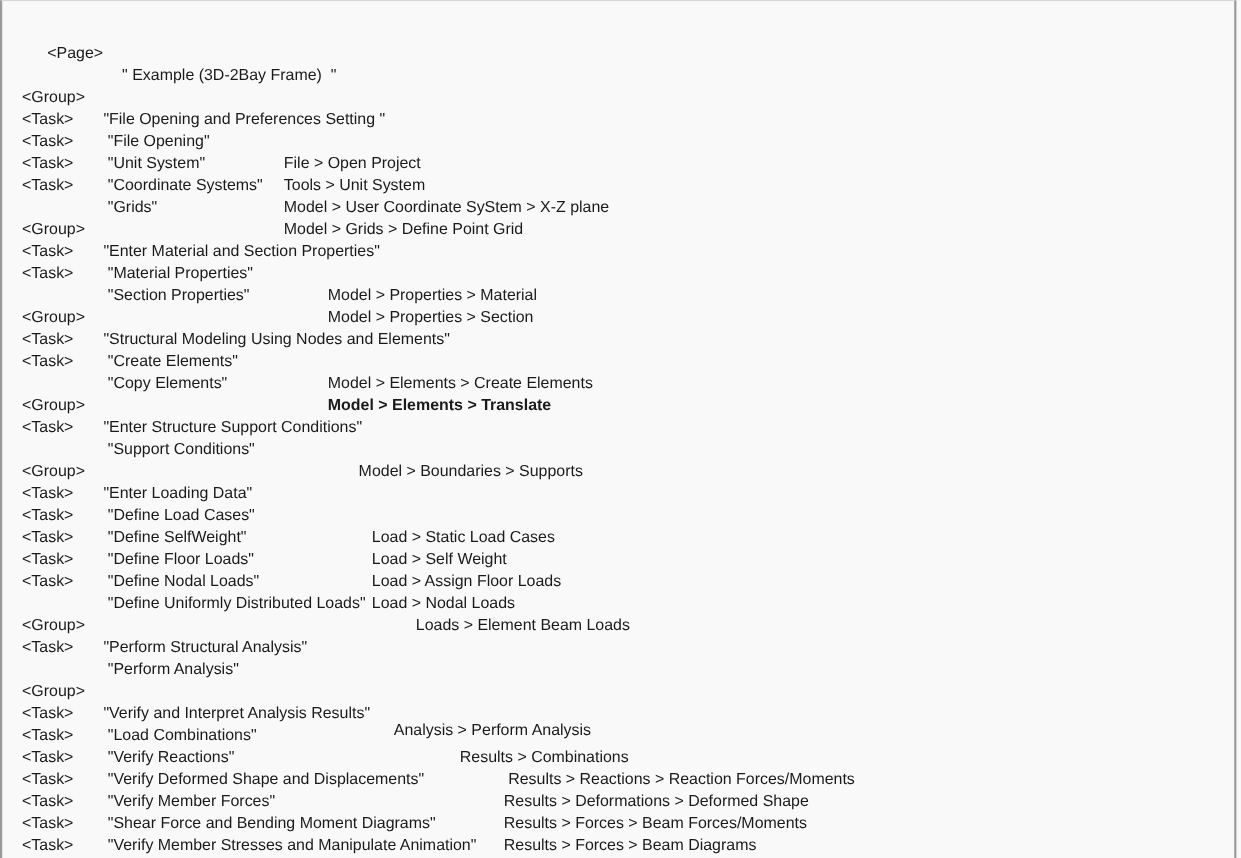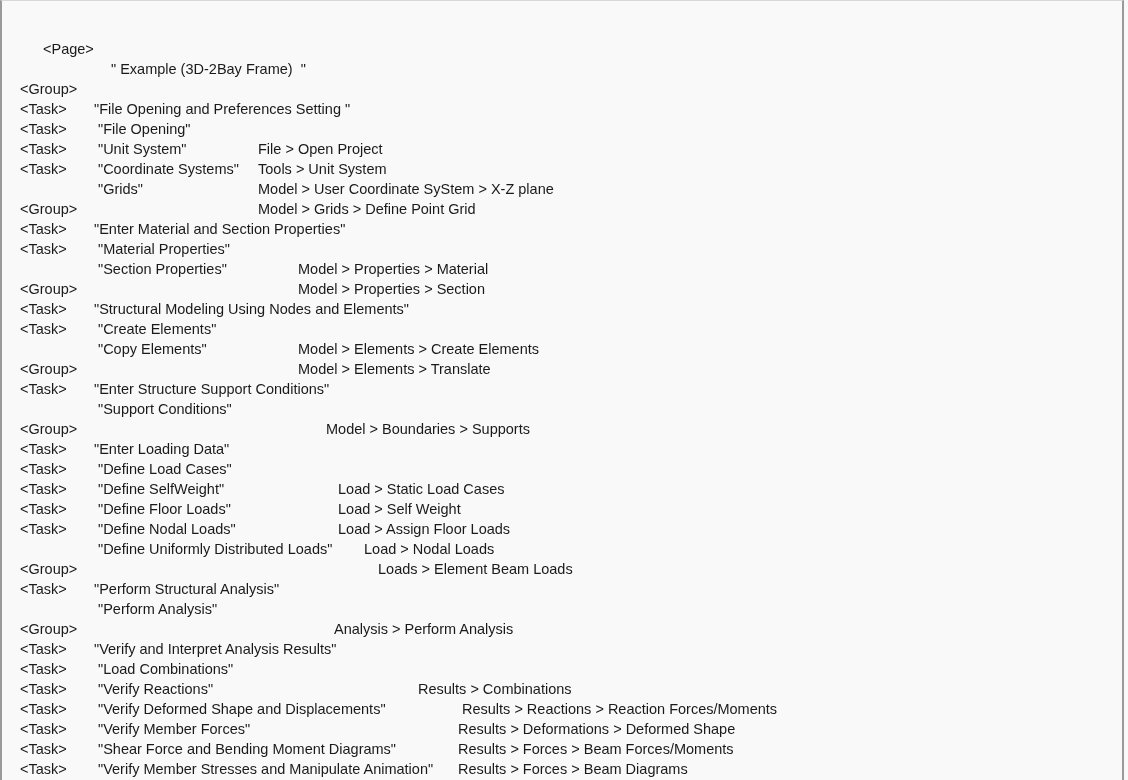--- a/index.html
+++ b/index.html
@@ -92,21 +92,21 @@
     <span class="name" style="left:74px;">"Structural Modeling Using Nodes and Elements"</span>
   </div>
   <div class="line" style="top:278px;left:18px;">
     <span class="tag">&lt;Task&gt;</span>
     <span class="name" style="left:78px;">"Create Elements"</span>
     <span class="path" style="left:278px;">Model &gt; Elements &gt; Create Elements</span>
   </div>
   <div class="line" style="top:298px;left:18px;">
     <span class="tag">&lt;Task&gt;</span>
     <span class="name" style="left:78px;">"Copy Elements"</span>
-    <span class="path" style="left:278px;">Model &gt; Elements &gt; Translate</span>
+    <span class="path" style="left:278px;font-weight:bold;">Model &gt; Elements &gt; Translate</span>
   </div>
 
   <div class="line" style="top:338px;left:18px;">
     <span class="tag">&lt;Group&gt;</span>
     <span class="name" style="left:74px;">"Enter Structure Support Conditions"</span>
   </div>
   <div class="line" style="top:358px;left:18px;">
     <span class="tag">&lt;Task&gt;</span>
     <span class="name" style="left:78px;">"Support Conditions"</span>
     <span class="path" style="left:278px;margin-left:28px;">Model &gt; Boundaries &gt; Supports</span>
@@ -127,36 +127,36 @@
     <span class="path" style="left:318px;">Load &gt; Self Weight</span>
   </div>
   <div class="line" style="top:458px;left:18px;">
     <span class="tag">&lt;Task&gt;</span>
     <span class="name" style="left:78px;">"Define Floor Loads"</span>
     <span class="path" style="left:318px;">Load &gt; Assign Floor Loads</span>
   </div>
   <div class="line" style="top:478px;left:18px;">
     <span class="tag">&lt;Task&gt;</span>
     <span class="name" style="left:78px;">"Define Nodal Loads"</span>
-    <span class="path" style="left:318px;margin-left:26px;">Load &gt; Nodal Loads</span>
+    <span class="path" style="left:318px;">Load &gt; Nodal Loads</span>
   </div>
   <div class="line" style="top:498px;left:18px;">
     <span class="tag">&lt;Task&gt;</span>
     <span class="name" style="left:78px;">"Define Uniformly Distributed Loads"</span>
     <span class="path" style="left:358px;">Loads &gt; Element Beam Loads</span>
   </div>
 
   <div class="line" style="top:538px;left:18px;">
     <span class="tag">&lt;Group&gt;</span>
     <span class="name" style="left:74px;">"Perform Structural Analysis"</span>
   </div>
   <div class="line" style="top:558px;left:18px;">
     <span class="tag">&lt;Task&gt;</span>
     <span class="name" style="left:78px;">"Perform Analysis"</span>
-    <span class="path" style="left:314px;">Analysis &gt; Perform Analysis</span>
+    <span class="path" style="left:338px;margin-top:35px;">Analysis &gt; Perform Analysis</span>
   </div>
 
   <div class="line" style="top:598px;left:18px;">
     <span class="tag">&lt;Group&gt;</span>
     <span class="name" style="left:74px;">"Verify and Interpret Analysis Results"</span>
   </div>
   <div class="line" style="top:618px;left:18px;">
     <span class="tag">&lt;Task&gt;</span>
     <span class="name" style="left:78px;">"Load Combinations"</span>
     <span class="path" style="left:398px;">Results &gt; Combinations</span>

